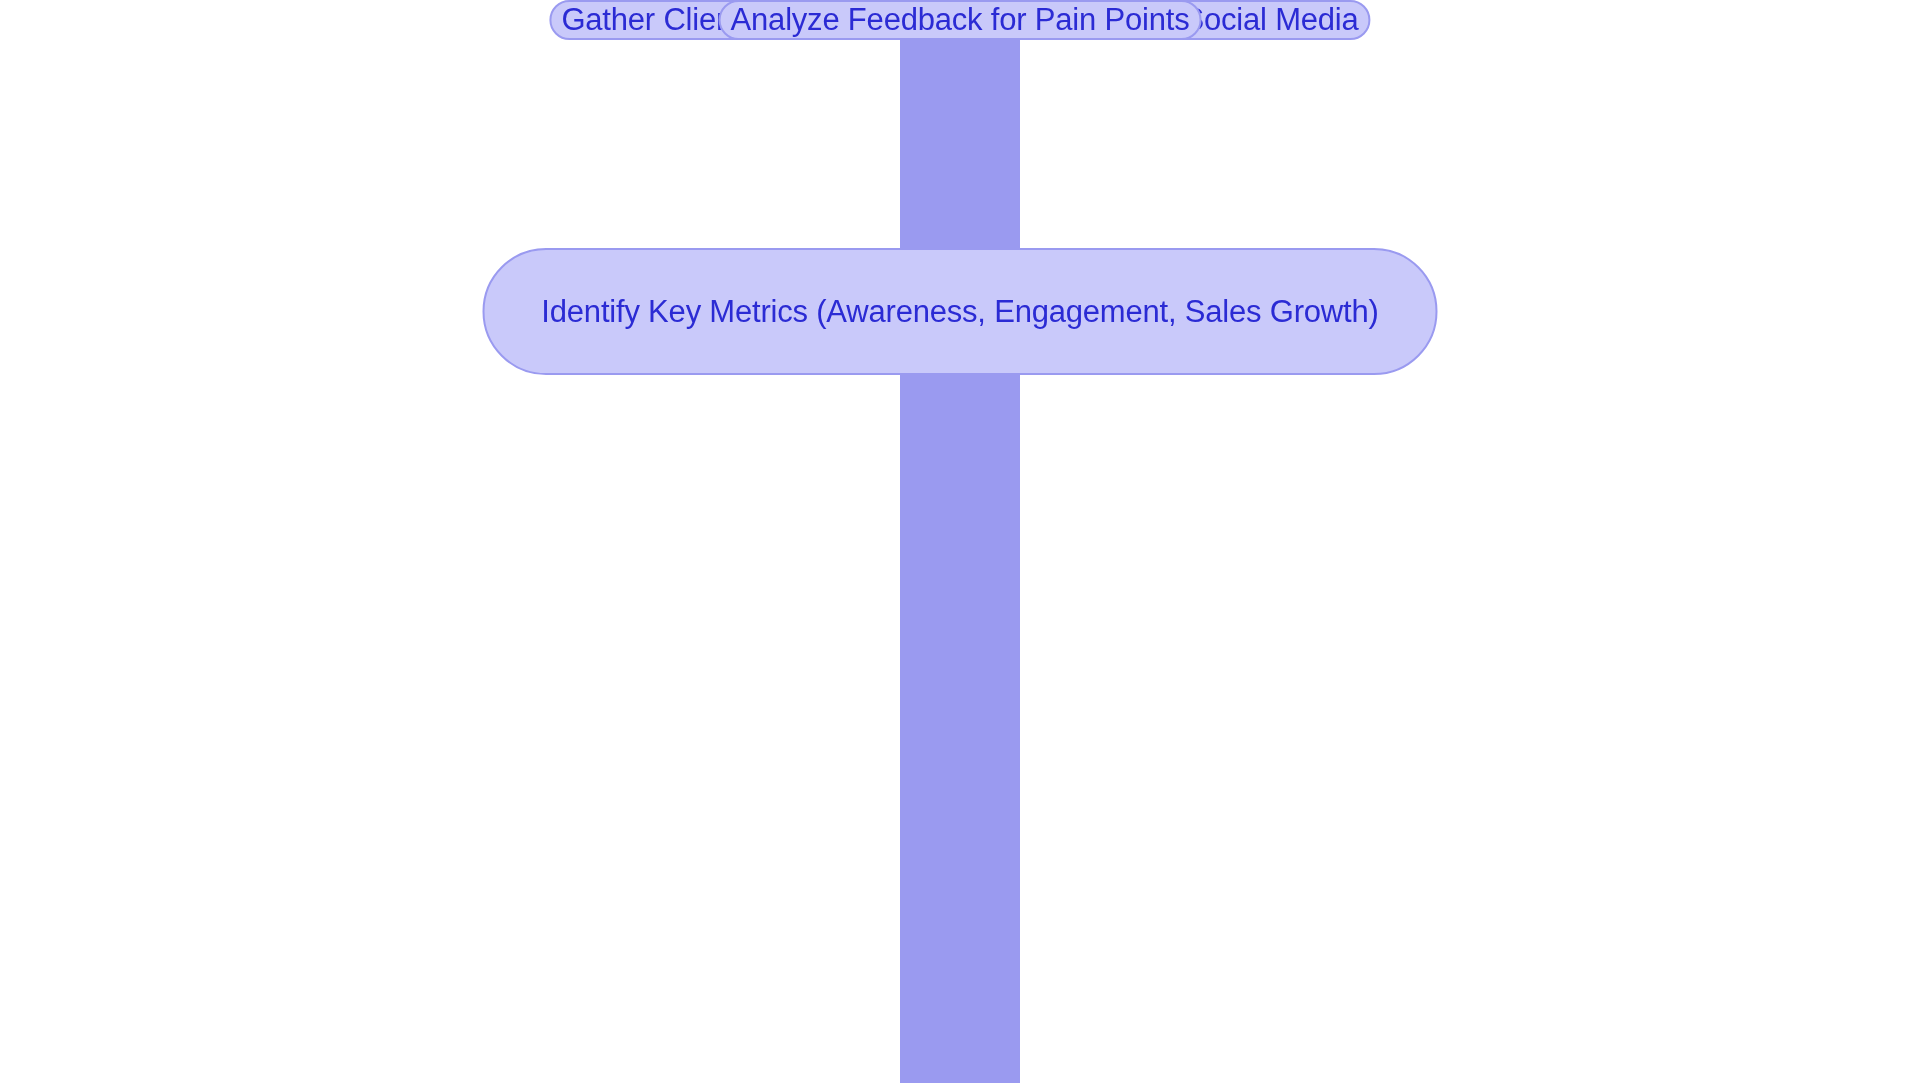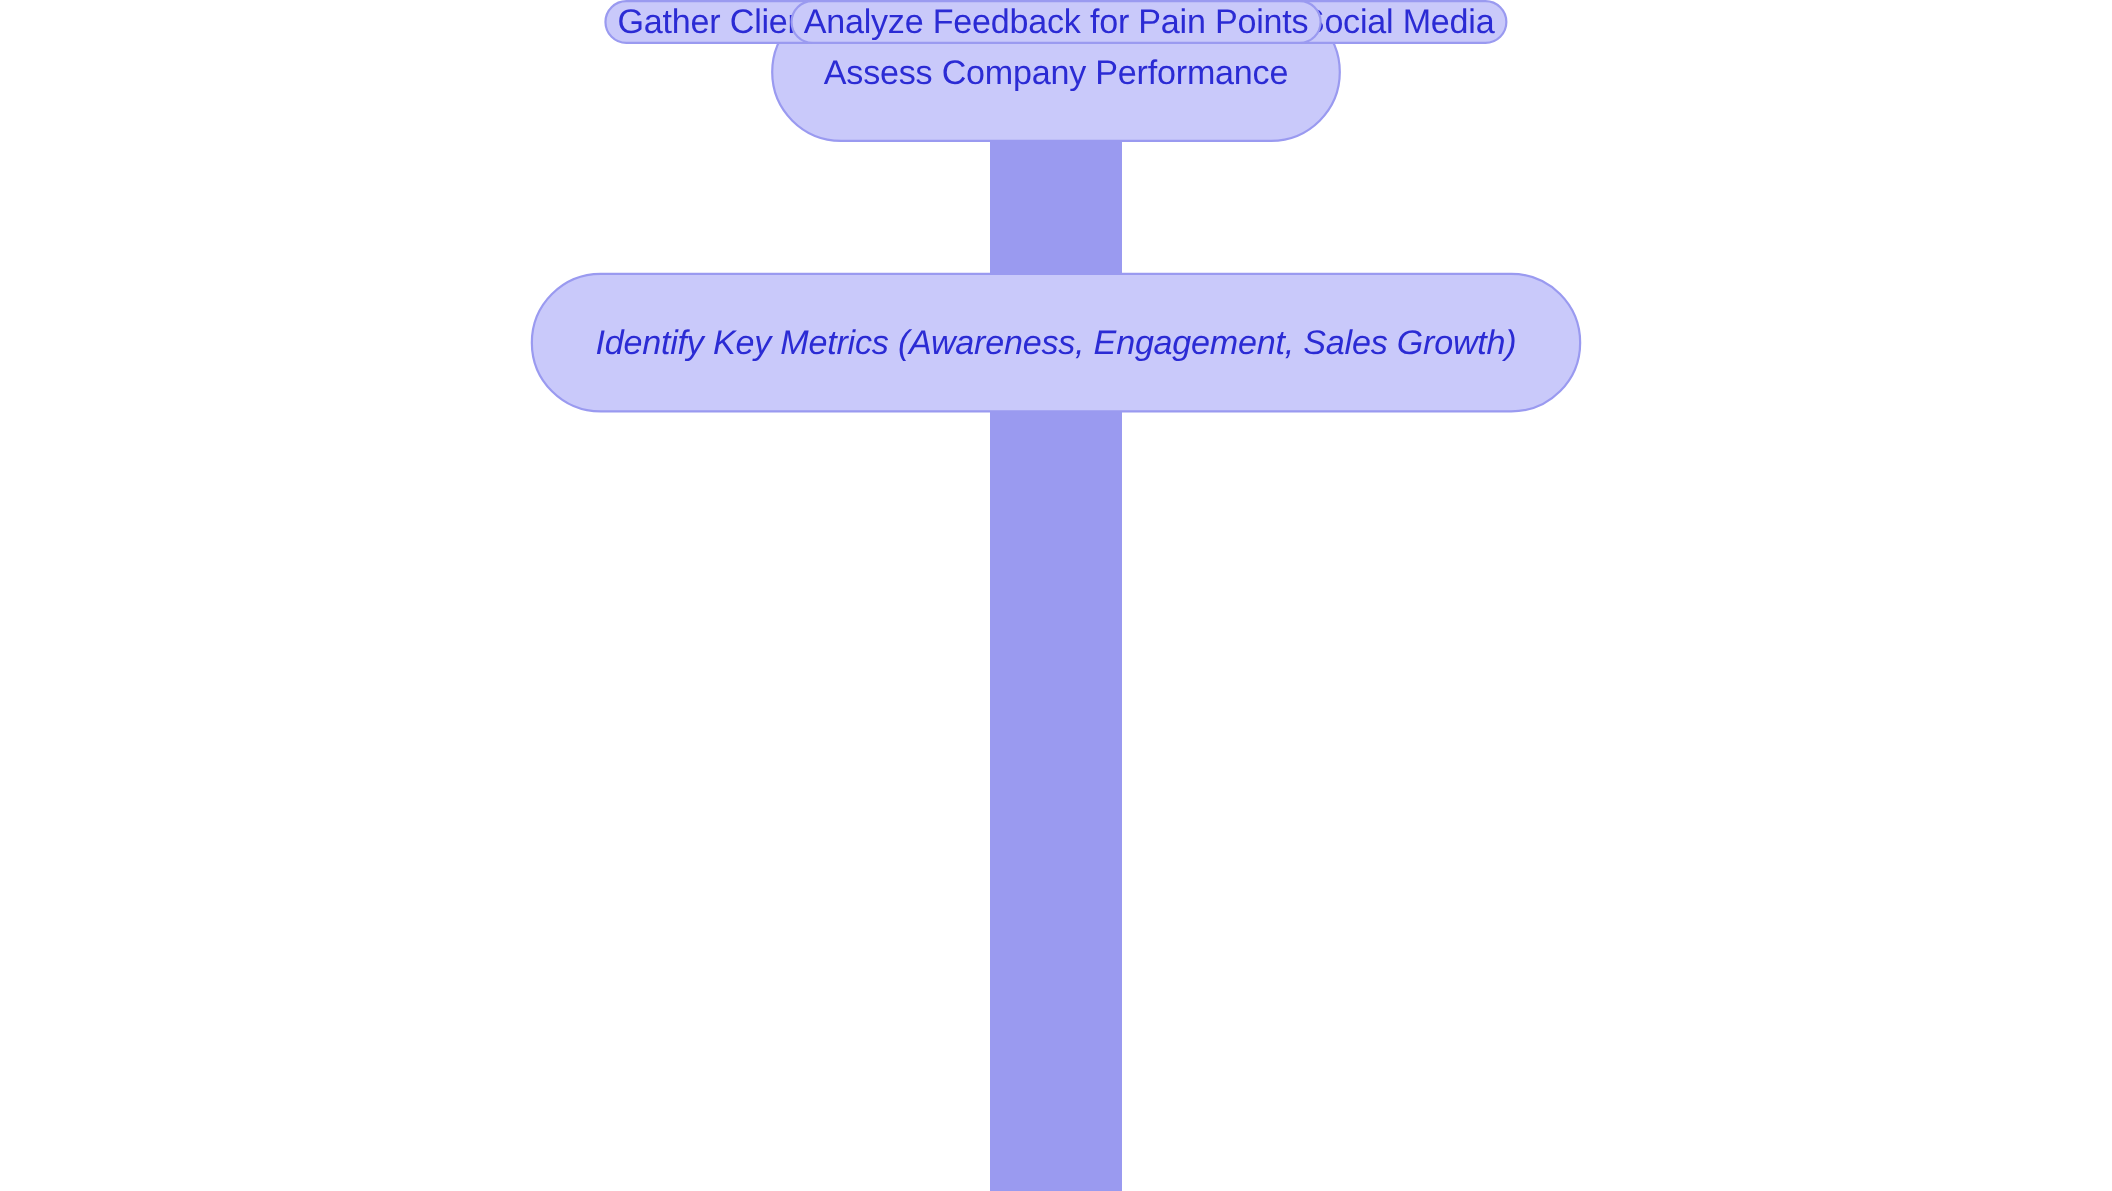--- a/index.html
+++ b/index.html
@@ -61,40 +61,37 @@
     stroke-width: 5;
     fill: none;
   }
   .edge-head {
     fill: #9a9af0;
     stroke: none;
   }
 
   
   .node-n1 { top: 2px;    width: 518px; height: 127px; }
-  .node-n2 { top: 248px;  width: 955px; height: 127px; font-style: italic; }
+  .node-n2 { top: 248px;  width: 955px; height: 127px; }
   .node-n3 { top": 0; }
   .node-n3 { top: 482px;  width: 908px; height: 127px; }
   .node-n4 { top: 715px;  width: 548px; height: 127px; }
   .node-n5 { top: 948px;  width: 845px; height: 127px; }
 
   /* ---- individual edge geometry ---- */
   .edge-e1 { top: 129px; width: 40px; height: 120px; }
   .edge-e2 { top: 375px; width: 40px; height: 108px; }
   .edge-e3 { top: 609px; width: 40px; height: 107px; }
   .edge-e4 { top: 842px; width: 40px; height: 107px; }
 </style>
 </head>
 <body>
 
 <div id="flowchart-canvas">
 
-  <div class="flow-node node-n1">
-    <span class="flow-node-label">Assess Company Performance</span>
-  </div>
 
   <svg class="flow-edge edge-e1" viewBox="0 0 40 120" preserveAspectRatio="none">
     <line class="edge-line" x1="20" y1="0" x2="20" y2="96"></line>
     <polygon class="edge-head" points="20,120 6,92 34,92"></polygon>
   </svg>
 
   <div class="flow-node node-n2">
     <span class="flow-node-label">Identify Key Metrics (Awareness, Engagement, Sales Growth)</span>
   </div>
 

